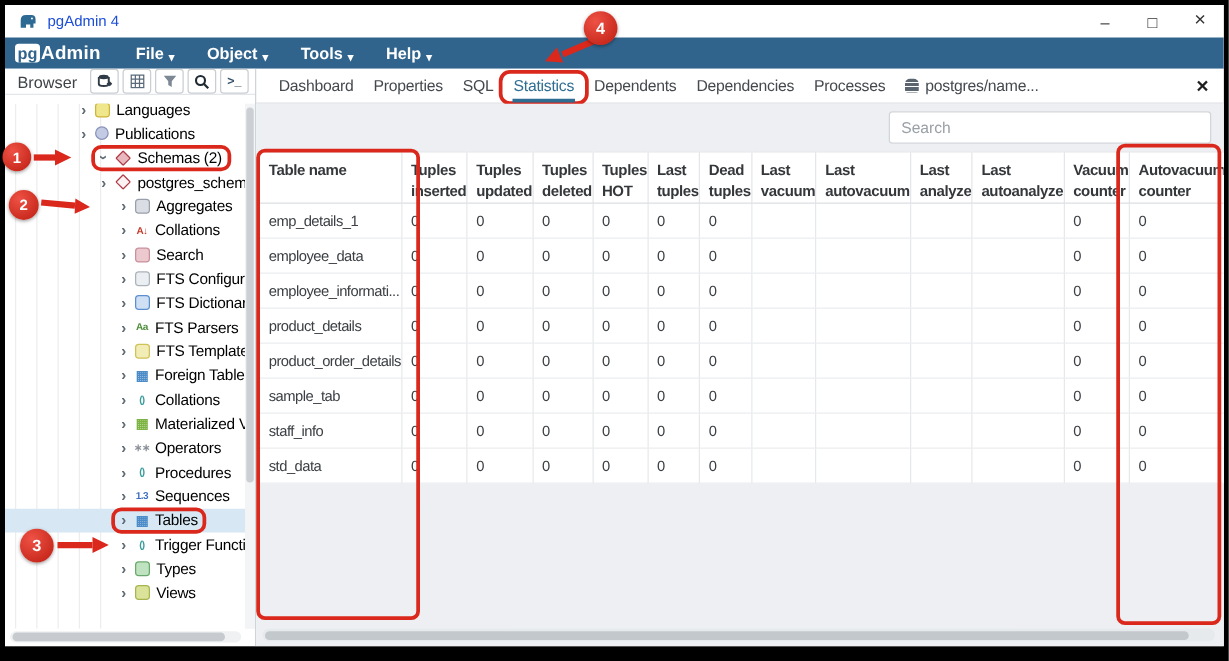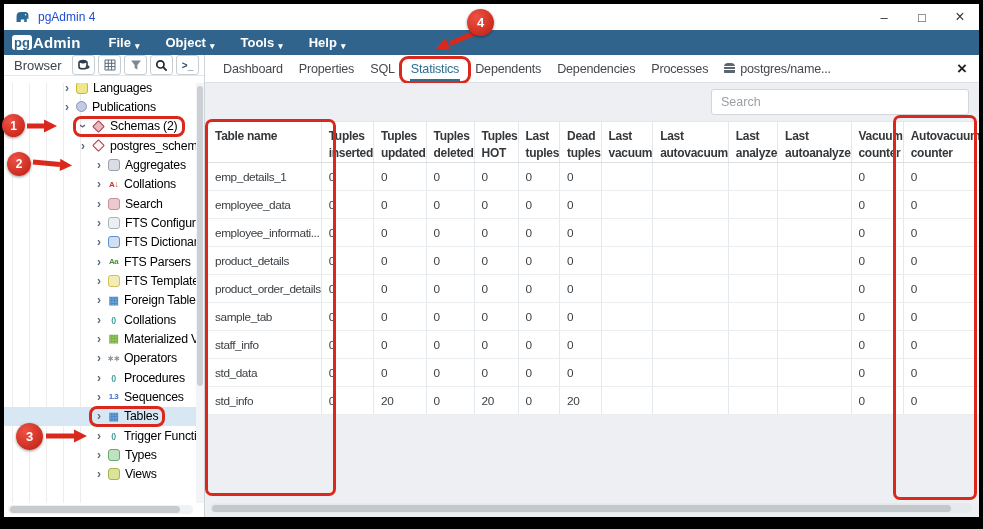--- a/index.html
+++ b/index.html
@@ -539,35 +539,20 @@
                   <td>0</td>
                   <td>0</td>
                   <td>0</td>
                   <td></td>
                   <td></td>
                   <td></td>
                   <td></td>
                   <td>0</td>
                   <td>0</td>
                 </tr>
-                <tr>
-                  <td>std_info</td>
-                  <td>0</td>
-                  <td>20</td>
-                  <td>0</td>
-                  <td>20</td>
-                  <td>0</td>
-                  <td>20</td>
-                  <td></td>
-                  <td></td>
-                  <td></td>
-                  <td></td>
-                  <td>0</td>
-                  <td>0</td>
-                </tr>
               </tbody>
           </table>
           <div class="main-hscroll">
               <div class="main-hthumb"></div>
             </div>
         </div>
       </div>
     </div>
   </div>
 

